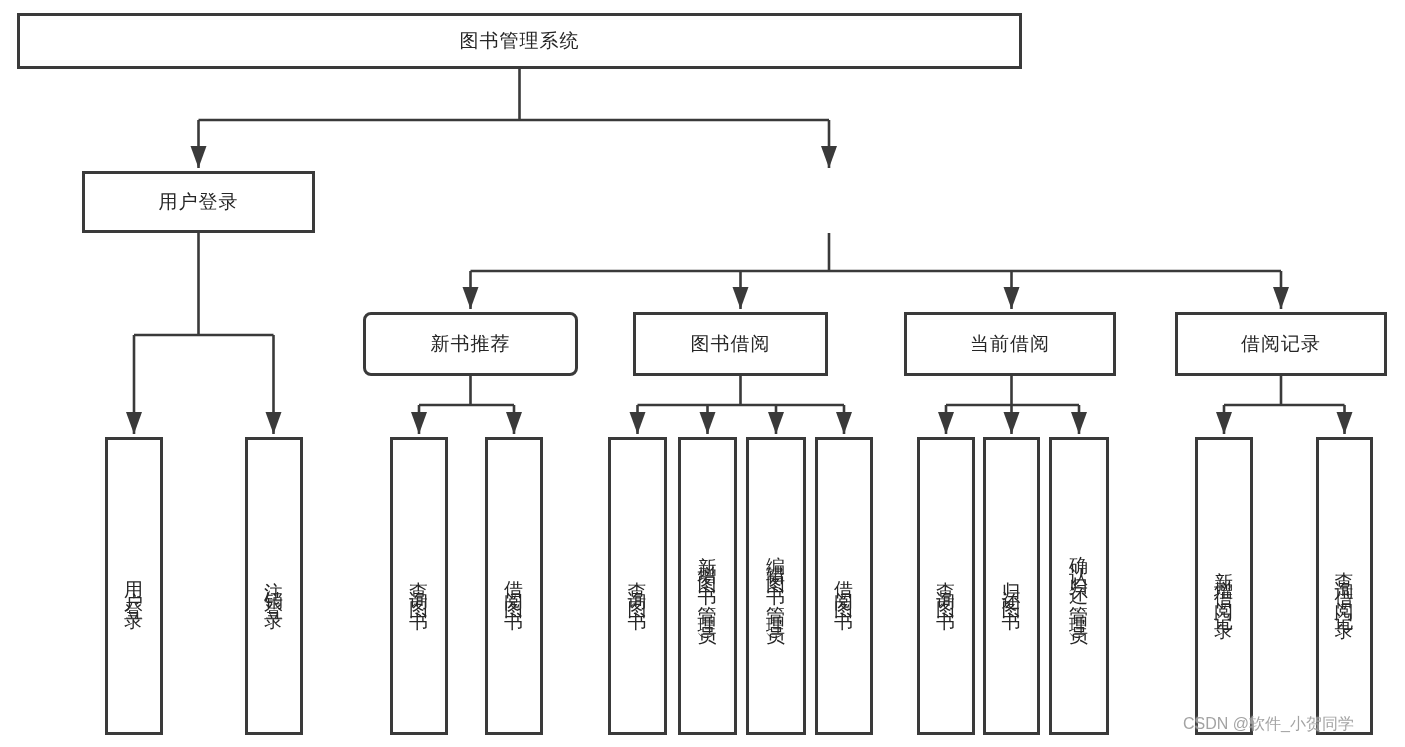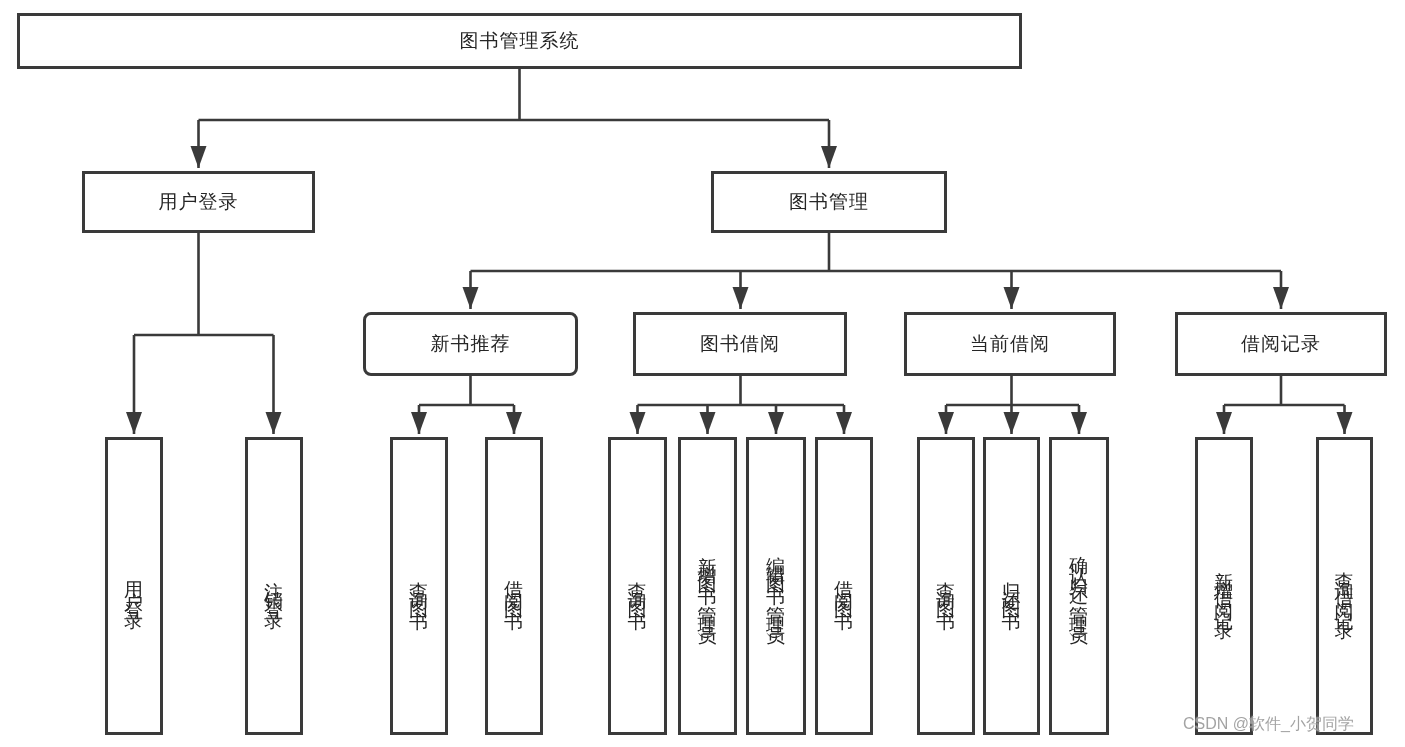--- a/index.html
+++ b/index.html
@@ -102,28 +102,25 @@
     </g>
   </svg>
 
   <div class="box" style="left:17px; top:13px; width:1005px; height:56px;">
     <span>图书管理系统</span>
   </div>
 
   <div class="box" style="left:82px; top:171px; width:233px; height:62px;">
     <span>用户登录</span>
   </div>
-  <div class="box" style="left:711px; top:171px; width:236px; height:62px;">
-    <span>图书管理</span>
-  </div>
 
   <div class="box" style="left:363px; top:312px; width:215px; height:64px;border-radius:8px;">
     <span>新书推荐</span>
   </div>
-  <div class="box" style="left:633px; top:312px; width:214px; height:64px;">
+  <div class="box" style="left:633px; top:312px; width:195px; height:64px;">
     <span>图书借阅</span>
   </div>
   <div class="box" style="left:1175px; top:312px; width:212px; height:64px;">
     <span>借阅记录</span>
   </div>
   <div class="box" style="left:904px; top:312px; width:212px; height:64px;">
     <span>当前借阅</span>
   </div>
 
   <div class="box leaf" style="left:105px; top:437px; width:58px; height:298px;">

